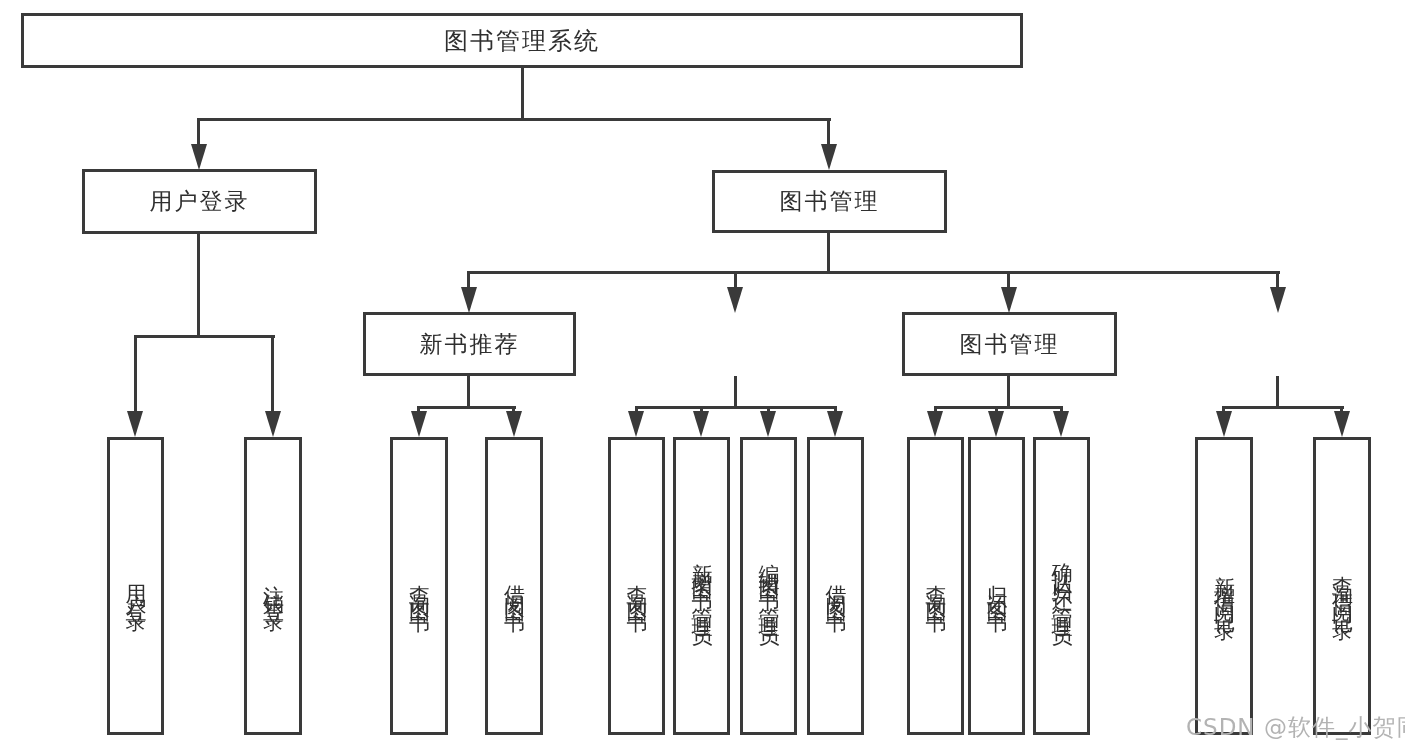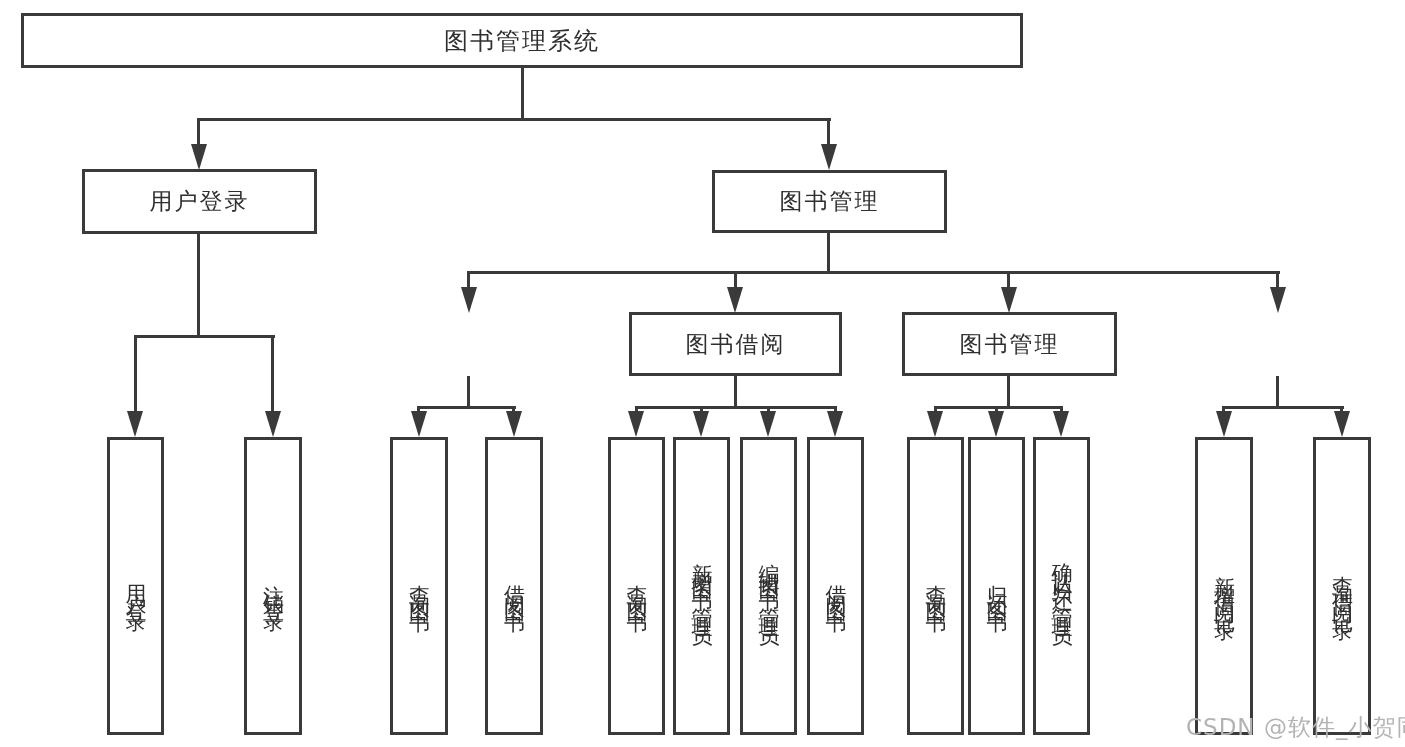--- a/index.html
+++ b/index.html
@@ -104,22 +104,22 @@
     <span class="hlabel">图书管理系统</span>
   </div>
 
   <div class="node" style="left:82px;top:169px;width:235px;height:65px">
     <span class="hlabel">用户登录</span>
   </div>
   <div class="node" style="left:712px;top:170px;width:235px;height:63px">
     <span class="hlabel">图书管理</span>
   </div>
 
-  <div class="node" style="left:629px;top:312px;width:213px;height:64px">
-    <span class="hlabel">图书借阅</span>
+  <div class="node" style="left:363px;top:312px;width:213px;height:64px">
+    <span class="hlabel">新书推荐</span>
   </div>
   <div class="node" style="left:902px;top:312px;width:215px;height:64px">
     <span class="hlabel">图书管理</span>
   </div>
 
   <div class="node" style="left:107px;top:437px;width:57px;height:298px">
     <span class="vtext">用户登录</span>
   </div>
   <div class="node" style="left:244px;top:437px;width:58px;height:298px">
     <span class="vtext">注销登录</span>

